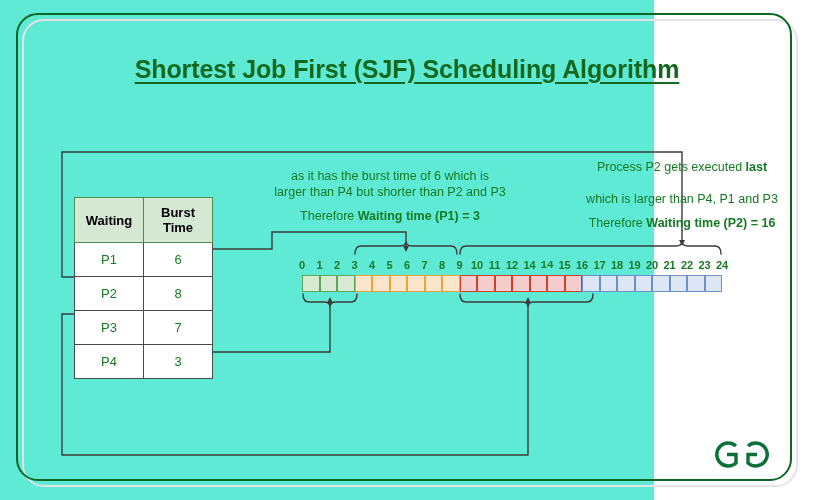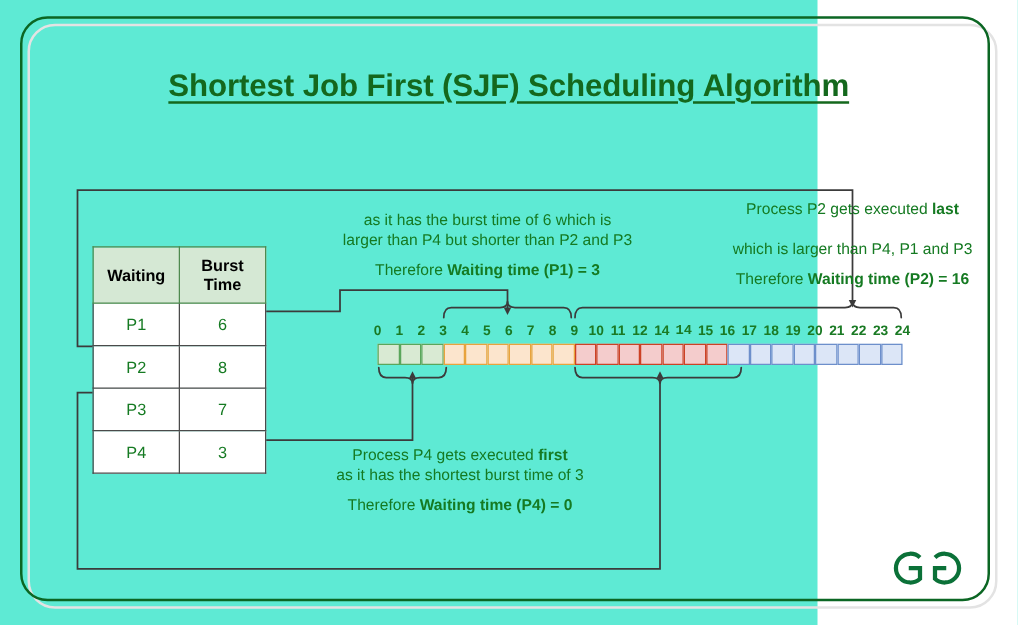--- a/index.html
+++ b/index.html
@@ -260,26 +260,20 @@
   </div>
 
   <div class="ann" style="left:551px; top:159px; width:262px;">
     <span><span>Process P2 gets executed </span><b>last</b></span><br>
     <br>
     <span>which is larger than P4, P1 and P3</span>
     <span class="gap"></span>
     <span><span>Therefore </span><b>Waiting time (P2) = 16</b></span>
   </div>
 
-  <div class="ann" style="left:228px; top:356px; width:280px;">
-    <span><span>Process P4 gets executed </span><b>first</b></span><br>
-    <span>as it has the shortest burst time of 3</span>
-    <span class="gap"></span>
-    <span><span>Therefore </span><b>Waiting time (P4) = 0</b></span>
-  </div>
 
 
   <svg class="logo" viewBox="0 0 74 44">
     <g fill="none" stroke="#0b7138" stroke-width="3.4">
       <path d="M30,14 A11.5,11.5 0 1,0 30,31 L30,22.5 L21,22.5"></path>
       <path d="M42,14 A11.5,11.5 0 1,1 42,31 L42,22.5 L51,22.5"></path>
     </g>
   </svg>
 
 </div>

